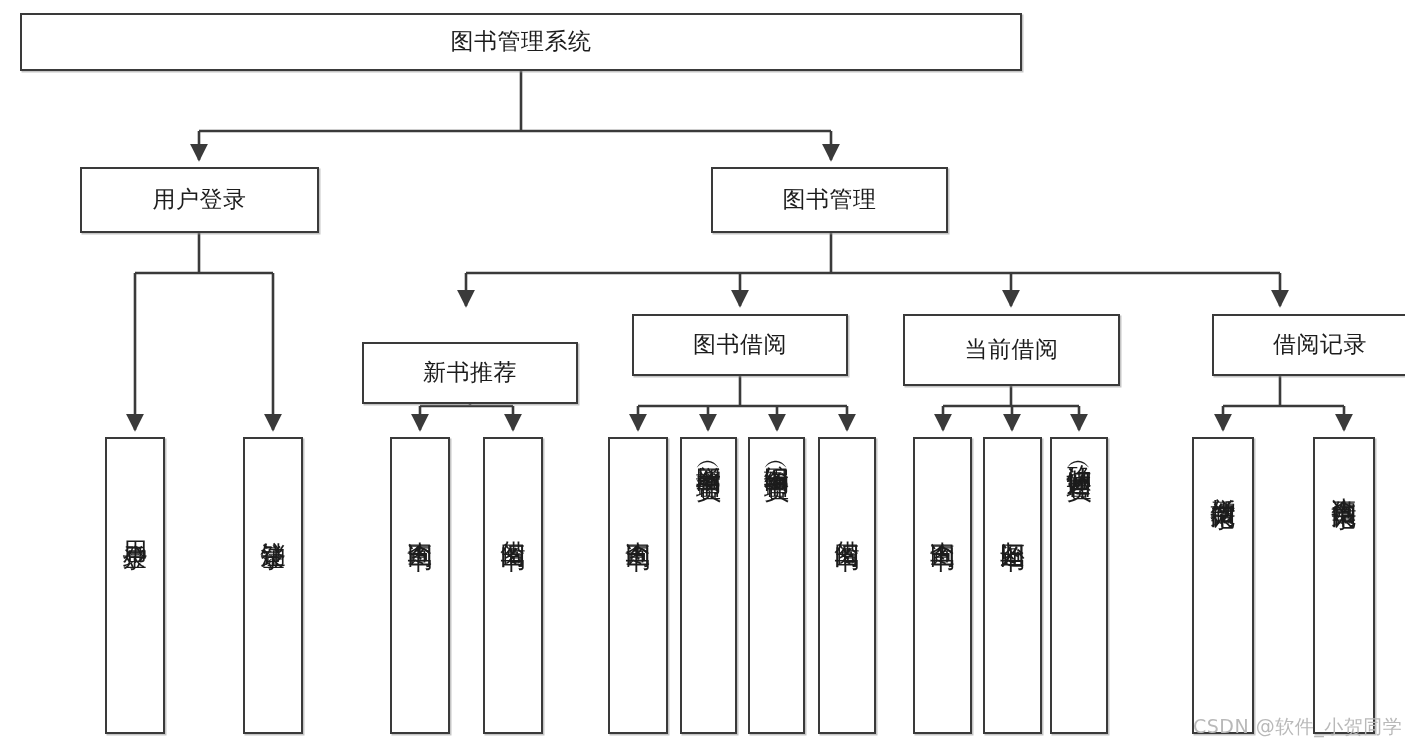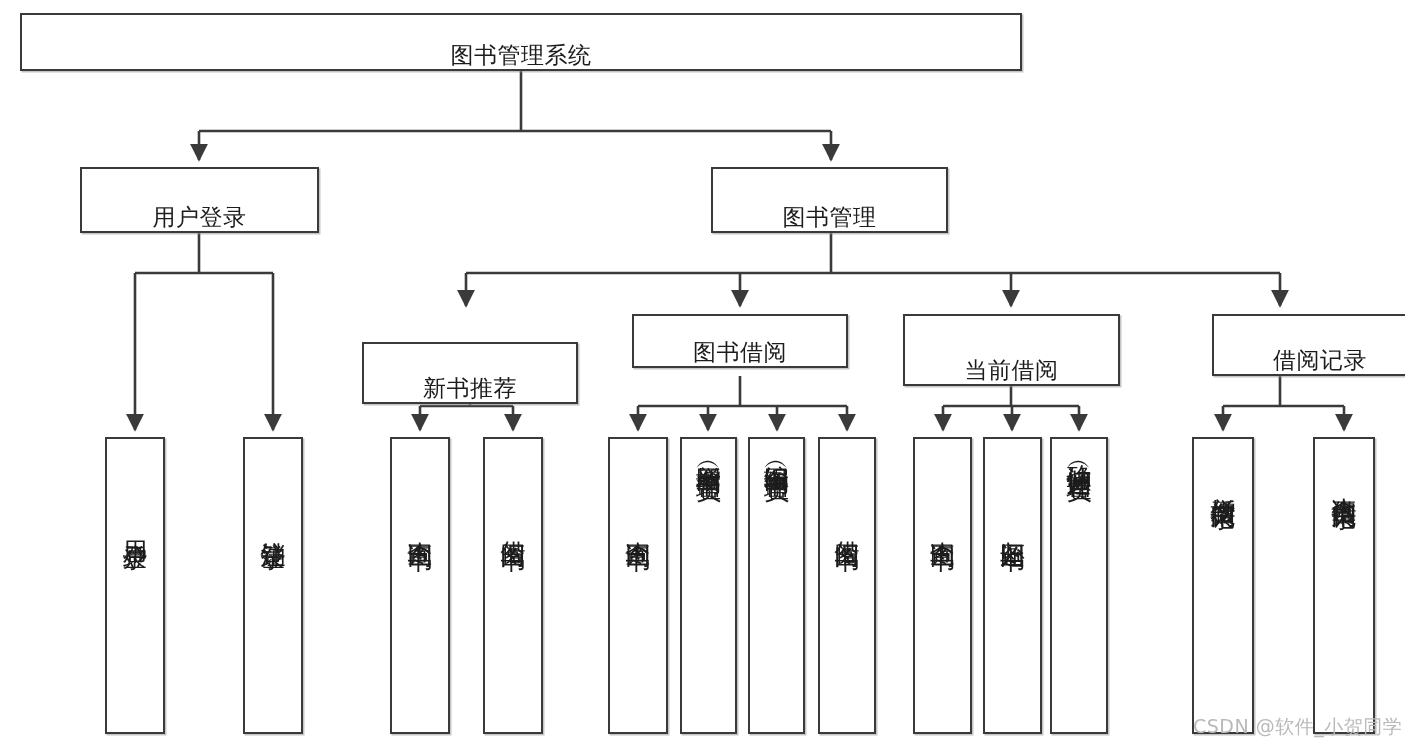--- a/index.html
+++ b/index.html
@@ -27,21 +27,21 @@
     width: 1405px;
     height: 747px;
   }
   .node {
     position: absolute;
     box-sizing: border-box;
     background: #ffffff;
     border: 2px solid #3a3a3a;
     box-shadow: 1.5px 1.5px 0 0 rgba(150,150,150,0.55);
     display: flex;
-    align-items: flex-end;
+    align-items: center;
     justify-content: center;
     overflow: hidden;
   }
   .node .label {
     color: #1c1c1c;
     line-height: 1.12;
     white-space: pre;
     text-align: center;
   }
   .node.horiz .label {
@@ -134,21 +134,21 @@
   <div class="node horiz" style="left:80px; top:167px; width:239px; height:66px;">
     <span class="label">用户登录</span>
   </div>
   <div class="node horiz" style="left:711px; top:167px; width:237px; height:66px;">
     <span class="label">图书管理</span>
   </div>
 
   <div class="node horiz" style="left:362px; top:314px; width:216px; height:62px;margin-top:28px;">
     <span class="label">新书推荐</span>
   </div>
-  <div class="node horiz" style="left:632px; top:314px; width:216px; height:54px;">
+  <div class="node horiz" style="left:632px; top:314px; width:216px; height:62px;">
     <span class="label">图书借阅</span>
   </div>
   <div class="node horiz" style="left:903px; top:314px; width:217px; height:72px;">
     <span class="label">当前借阅</span>
   </div>
   <div class="node horiz" style="left:1172px; top:314px; width:216px; height:62px;margin-left:40px;">
     <span class="label">借阅记录</span>
   </div>
 
   <div class="node vert" style="left:105px; top:437px; width:60px; height:297px; padding-top:82px;">

